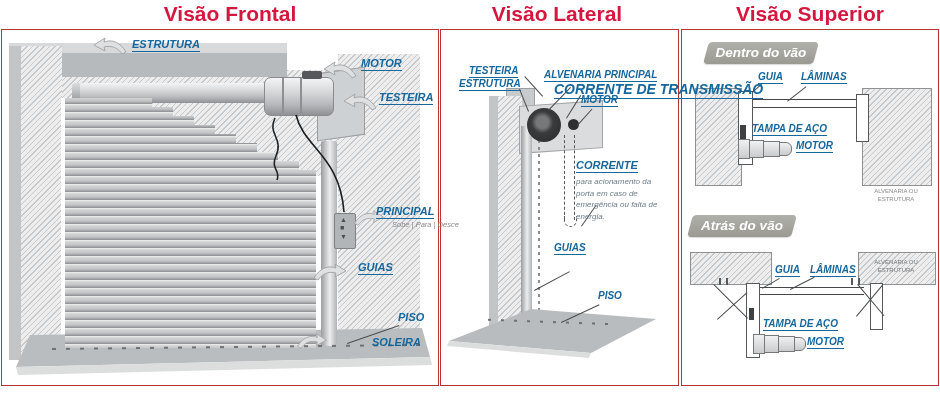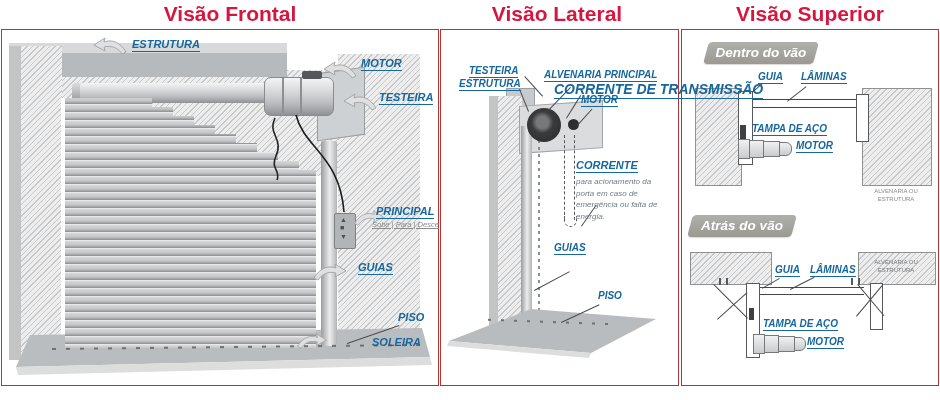--- a/index.html
+++ b/index.html
@@ -103,21 +103,21 @@
     <svg class="swoosh" style="left:293px;top:302px;" width="34" height="18" viewBox="0 0 36 20">
         <path d="M2,16 C8,6 16,3 24,6 L23,2 L34,9 L23,15 L24,11 C16,9 10,12 6,18 Z"></path>
       </svg>
 
     <div class="line" style="left:345px;top:313px;width:55px;transform:rotate(-19deg);"></div>
 
     <div class="lbl" style="left:130px;top:8px;">ESTRUTURA</div>
     <div class="lbl" style="left:359px;top:27px;">MOTOR</div>
     <div class="lbl" style="left:377px;top:61px;">TESTEIRA</div>
     <div class="lbl" style="left:374px;top:175px;">PRINCIPAL</div>
-    <div class="sub" style="left:370px;top:190px;text-decoration:underline;">Sobe | Para | Desce</div>
+    <div class="sub" style="left:390px;top:190px;">Sobe | Para | Desce</div>
     <div class="lbl" style="left:356px;top:231px;">GUIAS</div>
     <div class="lbl nounder" style="left:396px;top:281px;">PISO</div>
     <div class="lbl nounder" style="left:330px;top:306px;margin-left:40px;">SOLEIRA</div>
   </div>
 
   <div class="panel" style="left:440px;top:29px;width:237px;height:355px;">
 
     <div class="solid" style="left:65px;top:58px;width:27px;height:20px;background:#c8cbcd;border:1px solid #9aa0a3;"></div>
     <div class="solid" style="left:48px;top:66px;width:9px;height:240px;background:#c2c4c6;"></div>
     <div class="hatch" style="left:57px;top:66px;width:24px;height:240px;"></div>

